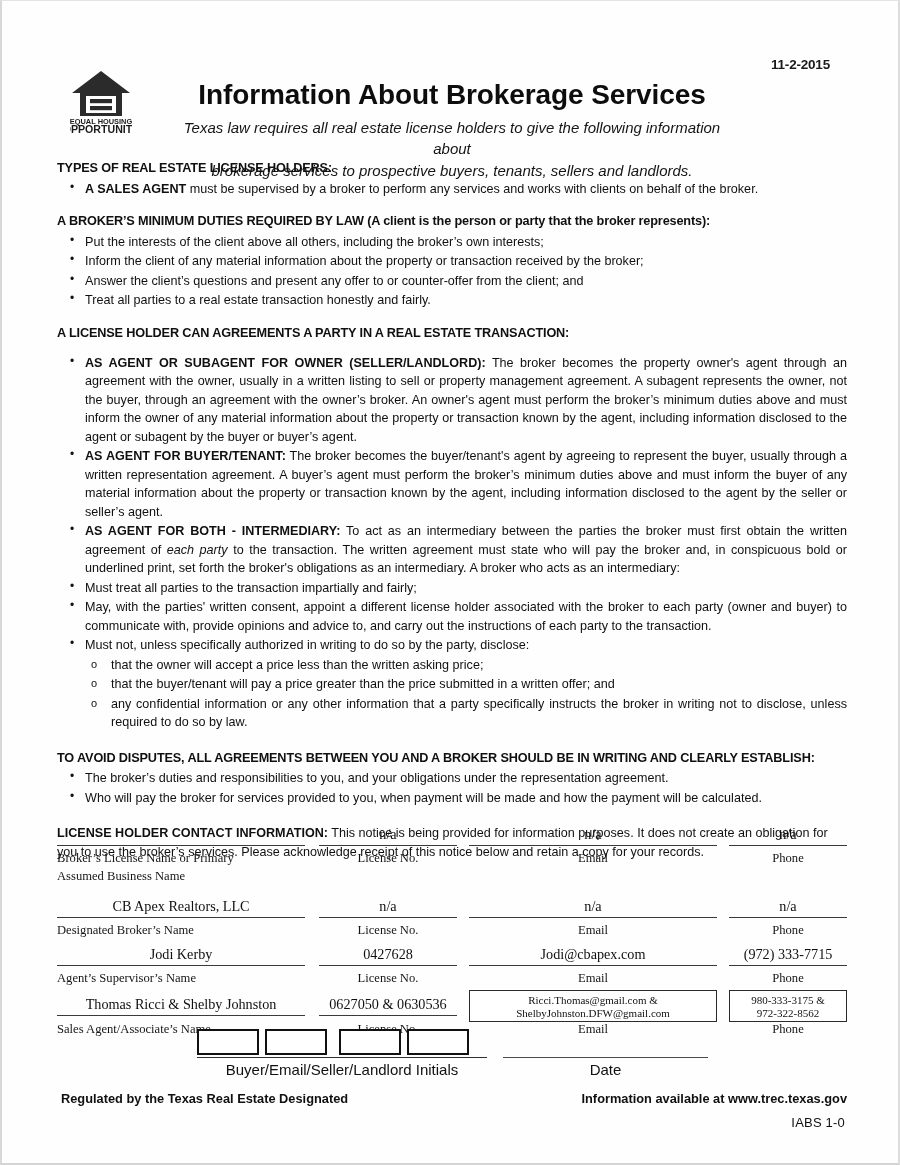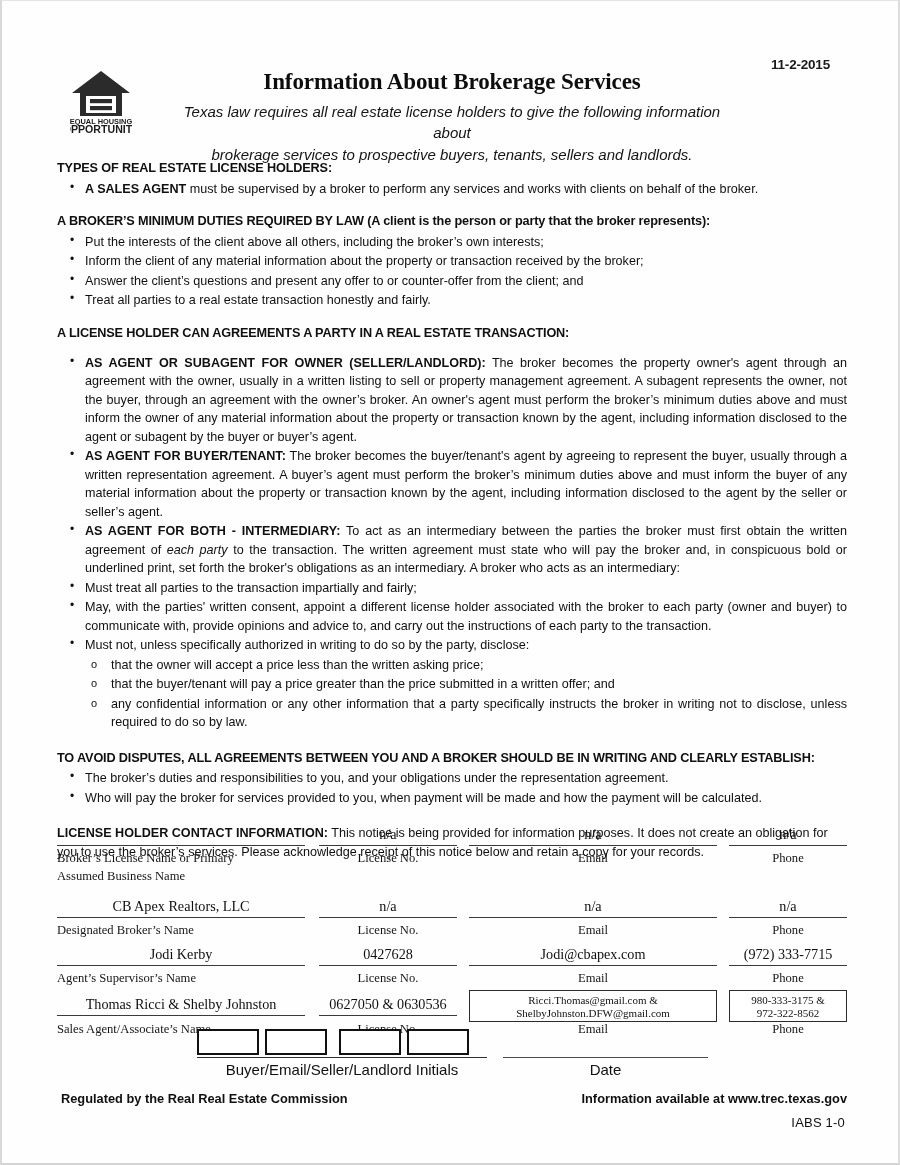--- a/index.html
+++ b/index.html
@@ -46,26 +46,26 @@
   .logo svg { display:block; }
 
   .title-wrap {
     position: absolute;
     left: 150px;
     top: 64px;
     width: 600px;
     text-align: center;
   }
   .doc-title {
-    font-family: Liberation Serif, serif;
-    font-size: 23px;
+    font-family: Liberation Sans, sans-serif;
+    font-size: 28px;
     font-weight: 700;
     letter-spacing: -0.1px;
     color: #0d0d0d;
-    margin: 4px 0 6px 0;
+    margin: 14px 0 6px 0;
   }
   .doc-sub {
     font-size: 15px;
     font-style: italic;
     line-height: 1.42;
     color: #151515;
     margin: 0 auto;
     width: 560px;
   }
 
@@ -418,18 +418,18 @@
     <div class="ibox ib2"></div>
     <div class="ibox ib3"></div>
     <div class="ibox ib4"></div>
     <div class="iunder"></div>
     <div class="dunder"></div>
     <div class="icap">Buyer/Email/Seller/Landlord Initials</div>
     <div class="dcap">Date</div>
   </div>
 
   <div class="footer">
-    <div class="f-left">Regulated by the Real Real Estate  Commission</div>
+    <div class="f-left">Regulated by the Texas Real Estate  Designated</div>
     <div class="f-right">Information available at www.trec.texas.gov</div>
     <div class="f-code">IABS 1-0</div>
   </div>
 
 </div>
 
 </body></html>

